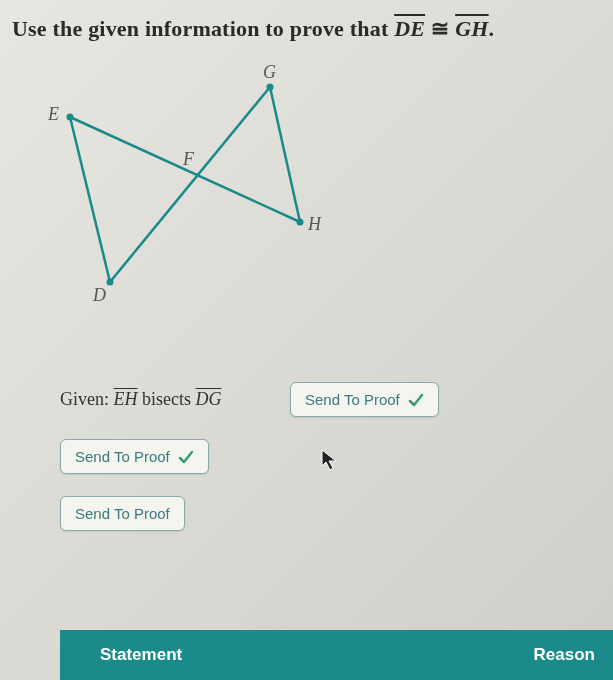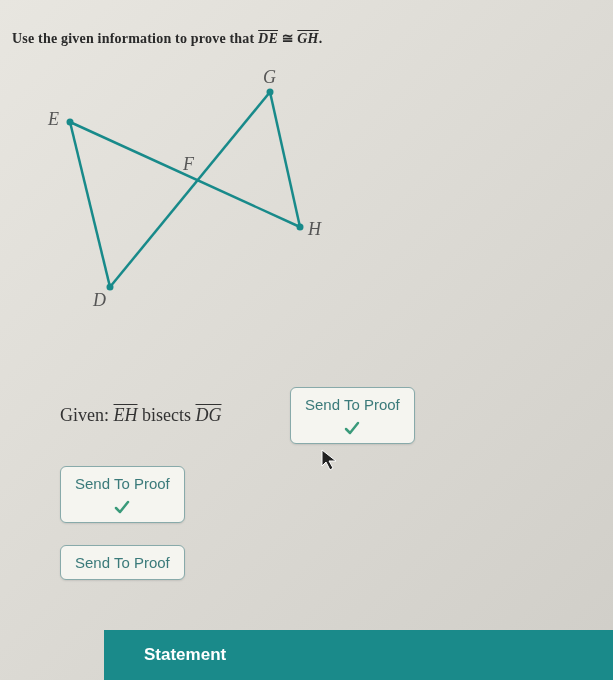--- a/index.html
+++ b/index.html
@@ -6,23 +6,23 @@
     body {
       width: 613px;
       height: 680px;
       background: linear-gradient(135deg, #e8e6e0 0%, #dcdad4 50%, #d0cec8 100%);
       font-family: Georgia, 'Times New Roman', serif;
       color: #2a2a2a;
       position: relative;
       overflow: hidden;
     }
     .prompt {
-      font-size: 14px;
+      font-size: 22px;
       font-weight: bold;
-      padding: 30px 12px 0 12px;
+      padding: 16px 12px 0 12px;
       letter-spacing: 0.2px;
     }
     .overline {
       text-decoration: overline;
       font-style: italic;
       font-family: 'Times New Roman', serif;
     }
     .math-sym { font-family: 'Times New Roman', serif; }
     .figure {
       position: relative;
@@ -61,36 +61,34 @@
       background: #f5f5f0;
       padding: 8px 14px;
       font-size: 15px;
       font-family: Arial, sans-serif;
       color: #3a7a7a;
       display: inline-flex;
       align-items: center;
       gap: 8px;
       cursor: pointer;
       box-shadow: 0 1px 2px rgba(0,0,0,0.1);
-      flex-direction: column;
     }
     .btn svg { stroke: #3a9a7a; }
     .tbl {
       position: absolute;
       left: 60px;
       right: 0;
       bottom: 0;
       display: flex;
       background: #1a8a8a;
       color: #fff;
       font-family: Arial, sans-serif;
       font-weight: 600;
       height: 50px;
       align-items: center;
-      margin-left: 44px;
     }
     .tbl .left { flex: 0 0 320px; padding-left: 40px; font-size: 17px; }
     .tbl .right { flex: 1; text-align: right; padding-right: 18px; font-size: 17px; }
     .cursor {
       position: absolute;
       left: 320px;
       top: 448px;
       pointer-events: none;
     }
   </style>
@@ -145,17 +143,18 @@
   <div class="strow">
     <button class="btn">
       <span>Send To Proof</span>
     </button>
   </div>
 
 </div>
 
 <div class="tbl">
   <div class="left">Statement</div>
+  <div class="right">Reason</div>
 </div>
 
 <svg class="cursor" width="20" height="24">
   <polygon points="2,2 2,18 6,14 10,22 13,20 9,13 16,13" fill="#222" stroke="#fff" stroke-width="1"></polygon>
 </svg>
 
 </body></html>

